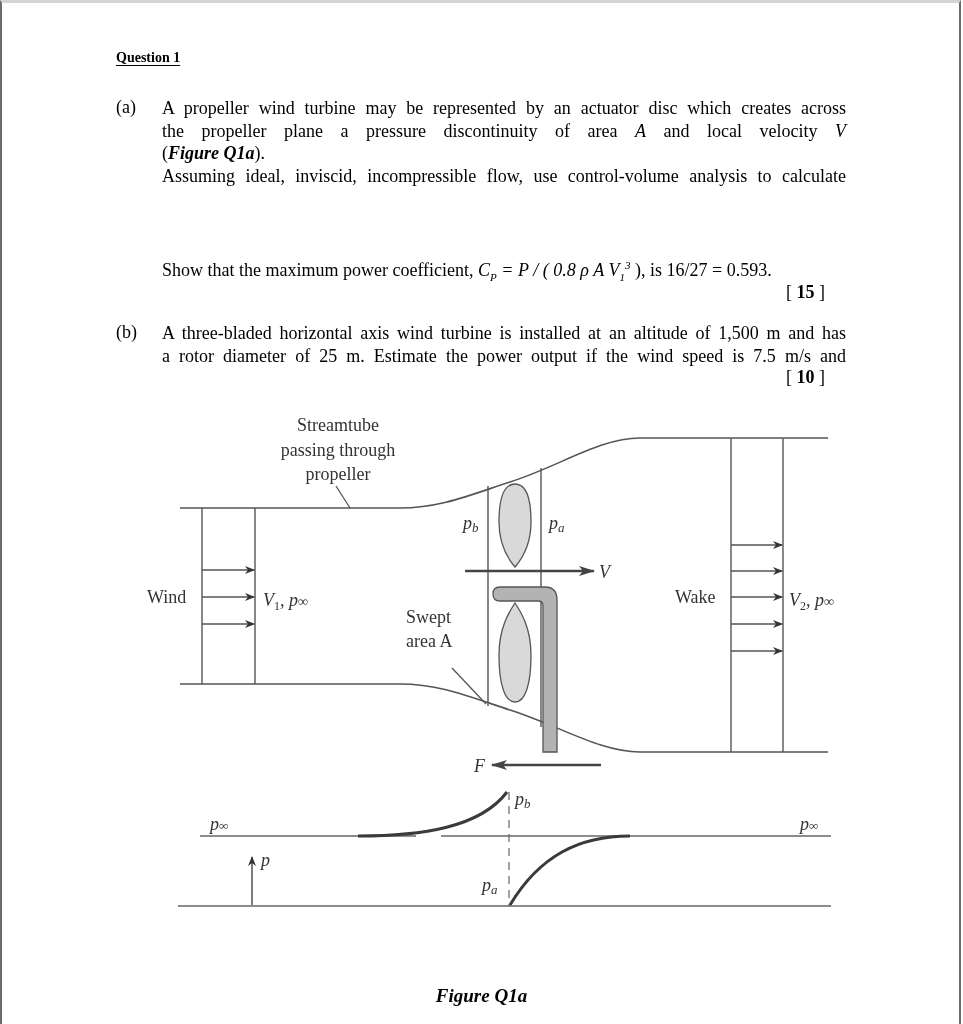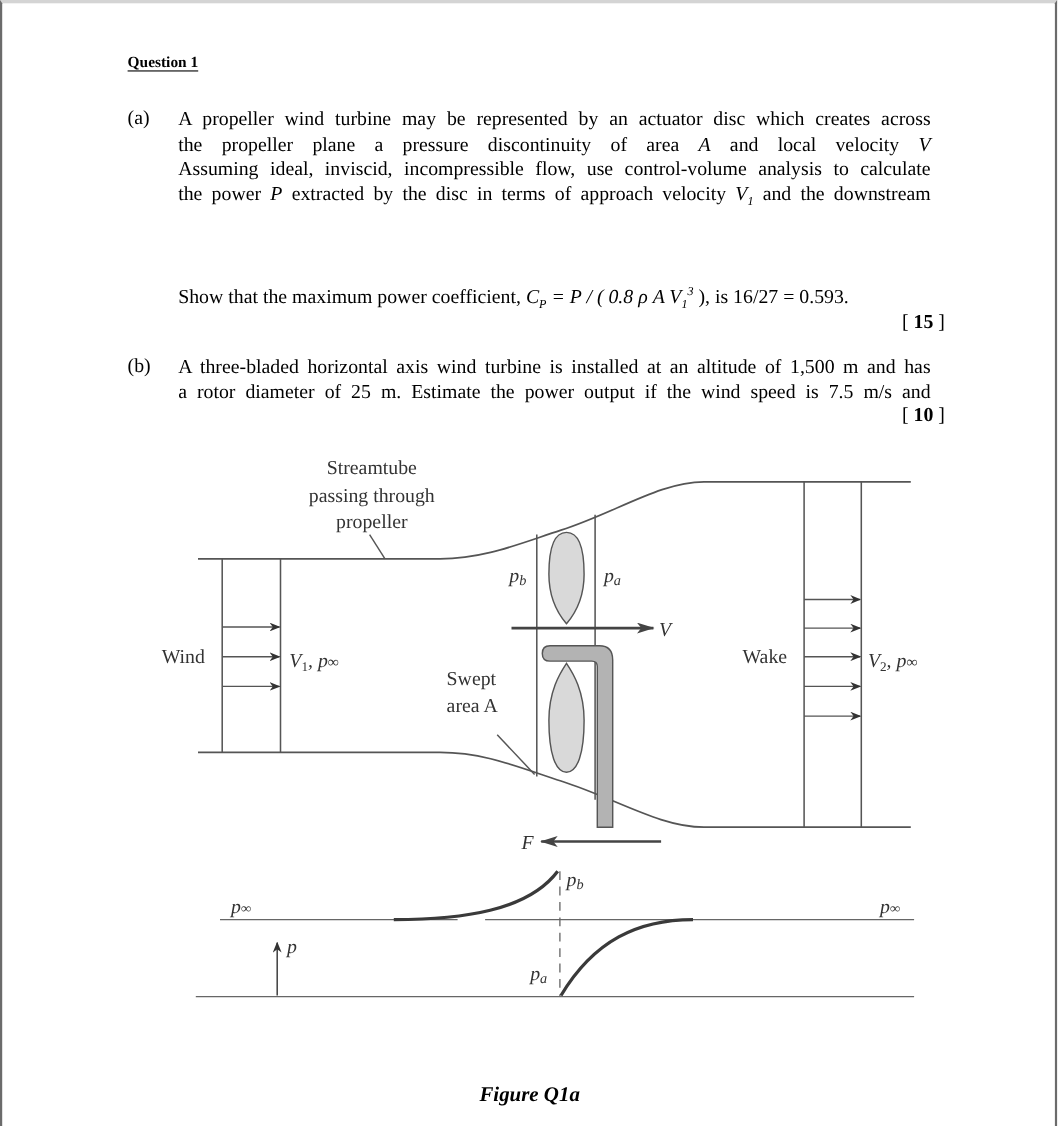--- a/index.html
+++ b/index.html
@@ -7,42 +7,42 @@
          font-family: "Liberation Serif", "DejaVu Serif", serif; color: #000; }
   .frame { position: absolute; left: 0; top: 0; width: 961px; height: 1024px;
            border-left: 2px solid #6b6b6b; border-right: 2px solid #6b6b6b;
            border-top: 3px solid #d4d4d4; box-sizing: border-box; }
   .q-title { position: absolute; left: 116px; top: 50px; font-size: 14px; font-weight: bold;
              text-decoration: underline; text-underline-offset: 3px; }
   .part-label { position: absolute; font-size: 18px; }
   .para { position: absolute; left: 162px; width: 684px; font-size: 18px; line-height: 22.5px; }
   .line { display: block; white-space: nowrap; }
   .just-line { display: block; text-align: justify; text-align-last: justify; }
-  .marks { position: absolute; font-size: 18px; font-weight: bold; margin-left: 34px; }
+  .marks { position: absolute; font-size: 18px; font-weight: bold; }
   .marks .br { font-weight: normal; }
   i { font-style: italic; }
   sub.s, sup.s { font-size: 11px; font-style: italic; }
   .fig { position: absolute; left: 0; top: 0; width: 963px; height: 1024px; }
   .fig-text { font-family: "Liberation Serif", "DejaVu Serif", serif; fill: #333; }
   .caption { position: absolute; left: 0; width: 963px; top: 985px; text-align: center;
              font-size: 19px; font-weight: bold; font-style: italic; }
 </style>
 </head>
 <body>
 
 <div class="frame"></div>
 
 <div class="q-title">Question 1</div>
 
 <div class="part-label" style="left:116px; top:97px;">(a)</div>
 <div class="para" style="top:97px;">
   <span class="just-line">A propeller wind turbine may be represented by an actuator disc which creates across</span>
   <span class="just-line"><span>the propeller plane a pressure discontinuity of area</span> <i>A</i> <span>and local velocity</span> <i>V</i></span>
+  <span class="line"><span>(</span><b><i>Figure Q1a</i></b><span>).</span></span>
   <span class="just-line">Assuming ideal, inviscid, incompressible flow, use control-volume analysis to calculate</span>
-  <span class="just-line"><span>the power</span> <i>P</i> <span>extracted by the disc in terms of approach velocity</span> <i>V</i><sub class="s">1</sub> <span>and the downstream</span></span>
 </div>
 
 <div class="para" style="top:254px;">
   <span class="line"><span>Show that the maximum power coefficient,</span> <i>C</i><sub class="s">P</sub><i> = P / ( 0.8 </i><i>ρ</i><i> A  V</i><sub class="s">1</sub><sup class="s">3</sup><span> ),</span><span> is 16/27 = 0.593.</span></span>
 </div>
 <div class="marks" style="left:786px; top:282px;"><span class="br">[ </span><span>15</span><span class="br"> ]</span></div>
 
 <div class="part-label" style="left:116px; top:322px;">(b)</div>
 <div class="para" style="top:322px;">
   <span class="just-line">A three-bladed horizontal axis wind turbine is installed at an altitude of 1,500 m and has</span>

